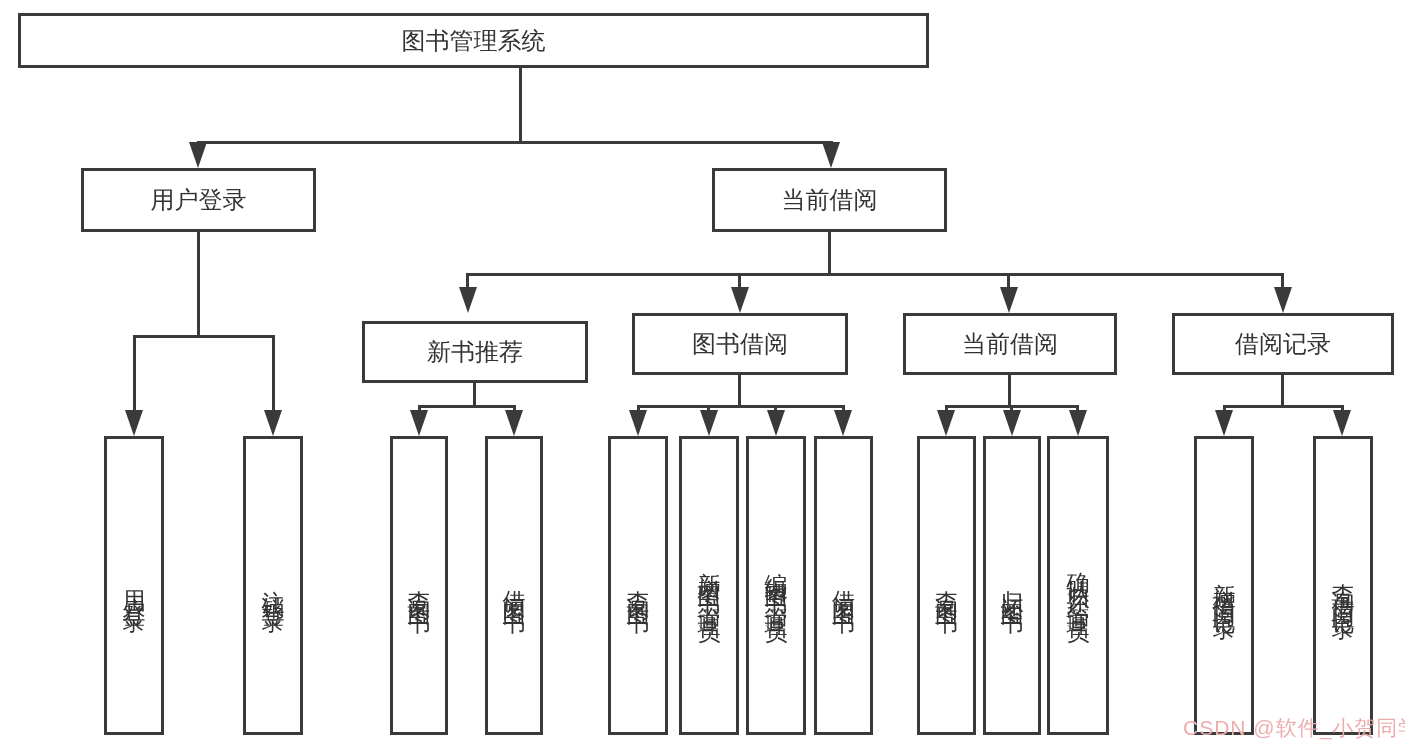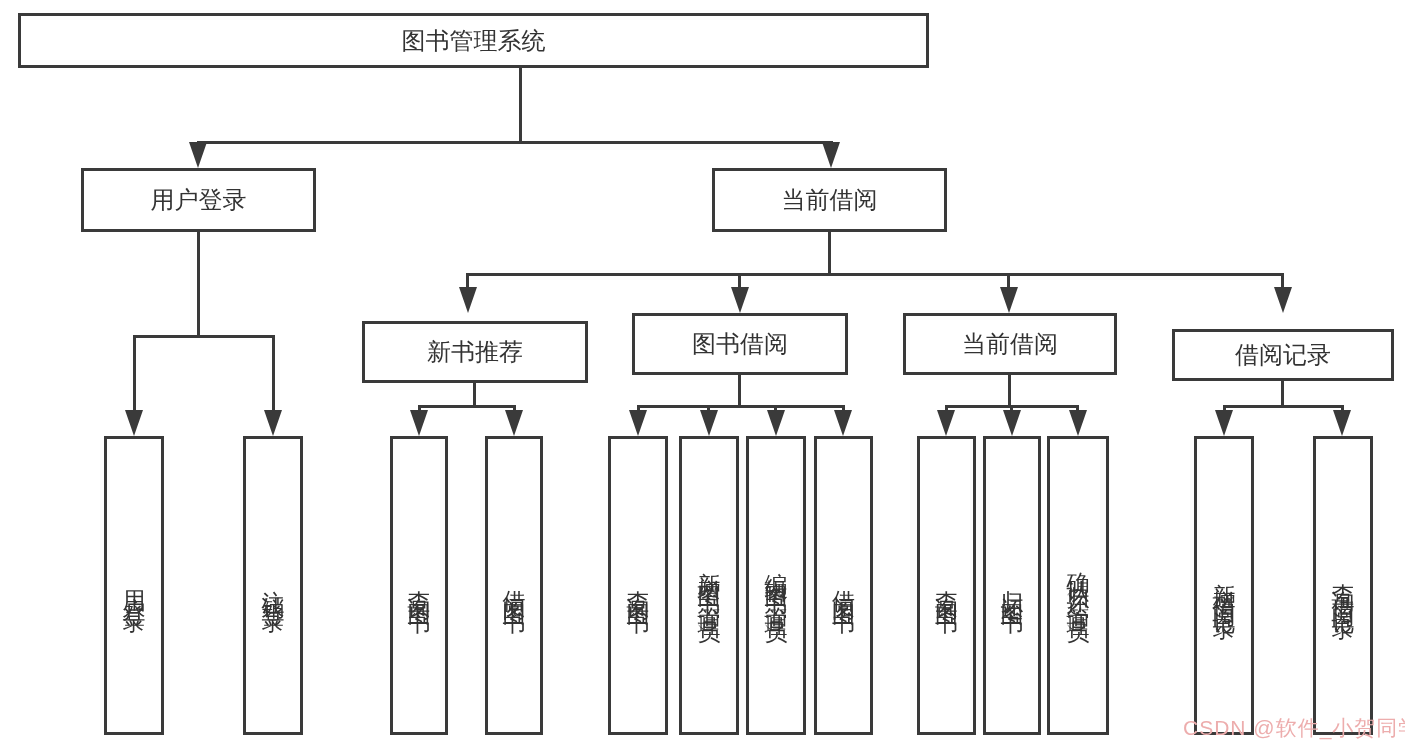--- a/index.html
+++ b/index.html
@@ -94,21 +94,21 @@
   <div class="vline" style="left:1007px; top:273px; height:18px;"></div>
   <div class="vline" style="left:1281px; top:273px; height:18px;"></div>
   <div class="arrow" style="left:459px; top:287px;"></div>
   <div class="arrow" style="left:731px; top:287px;"></div>
   <div class="arrow" style="left:1000px; top:287px;"></div>
   <div class="arrow" style="left:1274px; top:287px;"></div>
 
   <div class="box" style="left:362px; top:321px; width:226px; height:62px;">新书推荐</div>
   <div class="box" style="left:632px; top:313px; width:216px; height:62px;">图书借阅</div>
   <div class="box" style="left:903px; top:313px; width:214px; height:62px;">当前借阅</div>
-  <div class="box" style="left:1172px; top:313px; width:222px; height:52px;margin-top:16px;">借阅记录</div>
+  <div class="box" style="left:1172px; top:313px; width:222px; height:62px;">借阅记录</div>
 
   <div class="vline" style="left:473px; top:375px; height:32px;"></div>
   <div class="hline" style="left:418px; top:405px; width:98px;"></div>
   <div class="vline" style="left:418px; top:405px; height:10px;"></div>
   <div class="vline" style="left:513px; top:405px; height:10px;"></div>
   <div class="arrow" style="left:410px; top:410px;"></div>
   <div class="arrow" style="left:505px; top:410px;"></div>
 
   <div class="vline" style="left:738px; top:375px; height:32px;"></div>
   <div class="hline" style="left:637px; top:405px; width:208px;"></div>

